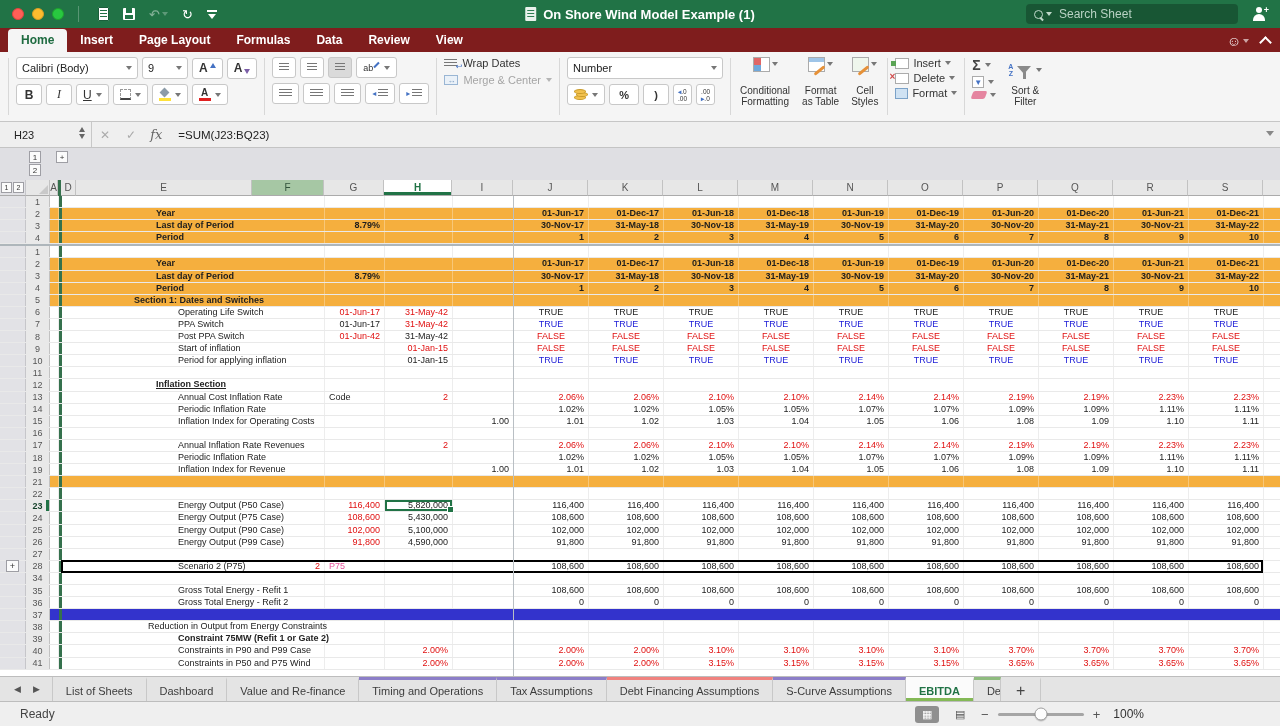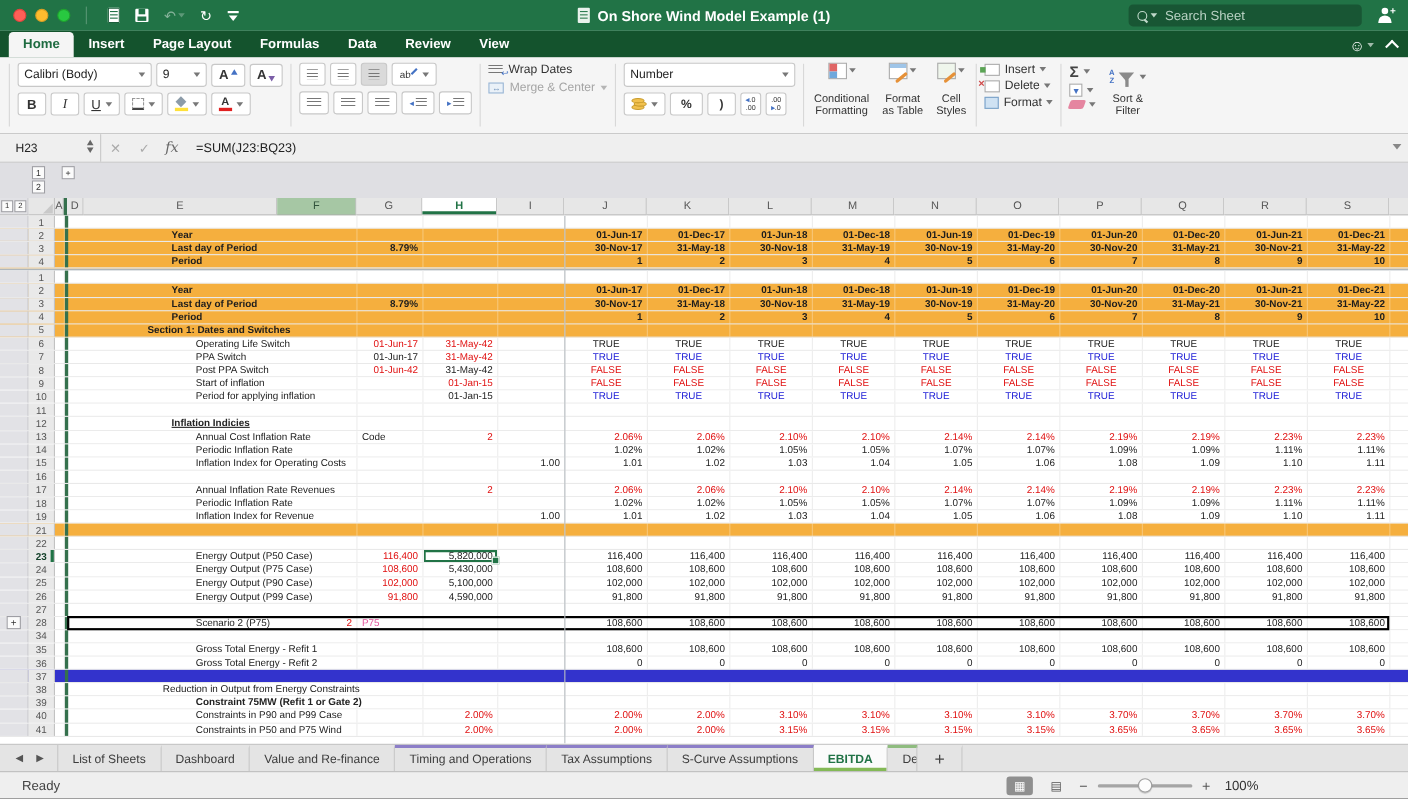--- a/index.html
+++ b/index.html
@@ -32,21 +32,21 @@
   .ic-mag:after{content:"";position:absolute;left:6px;top:6px;width:4px;height:1.5px;background:#BFD8CA;transform:rotate(45deg);transform-origin:0 0;}
   .searchbox .mini-dd{border-top-color:#BFD8CA;margin:0 5px 0 3px;}
   .searchbox input{background:transparent;border:none;outline:none;color:#fff;font-size:12px;width:150px;font-family:"Liberation Sans",sans-serif;}
   .searchbox input::placeholder{color:#B9D2C4;}
   .ic-person{position:absolute;right:12px;top:7px;width:16px;height:14px;}
   .ic-person .hd{position:absolute;left:4px;top:0;width:6px;height:6px;border-radius:50%;background:#fff;}
   .ic-person .bd{position:absolute;left:1px;top:7px;width:12px;height:7px;border-radius:6px 6px 0 0;background:#fff;}
   .ic-person .pl{position:absolute;right:-1px;top:-2px;color:#fff;font-size:9px;font-weight:bold;}
 
   
-  .tabrow{height:24px;background:#14532d;display:flex;align-items:flex-end;padding-left:8px;position:relative;}
+  .tabrow{height:24px;background:#7f1d1d;display:flex;align-items:flex-end;padding-left:8px;position:relative;}
   .rtab{color:#fff;font-size:12px;font-weight:bold;padding:4px 13px 5px;border-radius:4px 4px 0 0;cursor:default;}
   .rtab.active{background:#F5F5F5;color:#1E6B40;}
   .tabrow-right{position:absolute;right:10px;bottom:3px;display:flex;align-items:center;gap:12px;}
   .smiley{color:#fff;font-size:14px;display:flex;align-items:center;}
   .chev-up{width:7px;height:7px;border-left:2px solid #fff;border-top:2px solid #fff;transform:rotate(45deg);margin-top:3px;}
 
   
   .ribbon{height:70px;background:#F5F5F5;border-bottom:1px solid #C6C6C6;display:flex;align-items:flex-start;padding:4px 6px 0;box-sizing:border-box;gap:5px;}
   .vsep{width:1px;align-self:stretch;background:#D8D8D8;margin:2px 2px 6px;}
   .grp{display:flex;flex-direction:column;gap:5px;padding-top:1px;}
@@ -846,21 +846,21 @@
           <div class="c ar" style="width:75px"></div>
           <div class="c ar" style="width:75px"></div>
           <div class="c ar" style="width:75px"></div>
           <div class="c cfill" style="width:17px"></div>
         </div>
         <div class="r ">
           <div class="gut" style="width:26px"></div>
           <div class="rn">12</div>
           <div class="c" style="width:8px"></div>
           <div class="bar"></div>
-          <div class="c lab b u" style="width:191px;padding-left:94px">Inflation Indicies</div>
+          <div class="c lab b u" style="width:191px;padding-left:94px">Inflation Section</div>
           <div class="c" style="width:72px"></div>
           <div class="c" style="width:60px"></div>
           <div class="c" style="width:68px"></div>
           <div class="c" style="width:61px"></div>
           <div class="c ar" style="width:75px"></div>
           <div class="c ar" style="width:75px"></div>
           <div class="c ar" style="width:75px"></div>
           <div class="c ar" style="width:75px"></div>
           <div class="c ar" style="width:75px"></div>
           <div class="c ar" style="width:75px"></div>
@@ -1385,20 +1385,21 @@
     <span class="stab-nav">
       <span>◀</span>
       <span>▶</span>
     </span>
     <span id="sheet-tabs" style="display:flex;align-items:stretch;">
         <span class="stab">List of Sheets</span>
         <span class="stab">Dashboard</span>
         <span class="stab">Value and Re-finance</span>
         <span class="stab" style="border-top-color:#8C7EC8">Timing and Operations</span>
         <span class="stab" style="border-top-color:#8C7EC8">Tax Assumptions</span>
+        <span class="stab" style="border-top-color:#F0827F">Debt Financing Assumptions</span>
         <span class="stab" style="border-top-color:#8C7EC8">S-Curve Assumptions</span>
         <span class="stab active">EBITDA</span>
         <span class="stab clip" style="border-top-color:#8FBC7F">Debt and Cash Waterfall (</span>
         <span class="stab add">+</span>
       </span>
   </div>
 
   <div class="sbar">
     <span class="ready">Ready</span>
     <span class="sbar-right">

